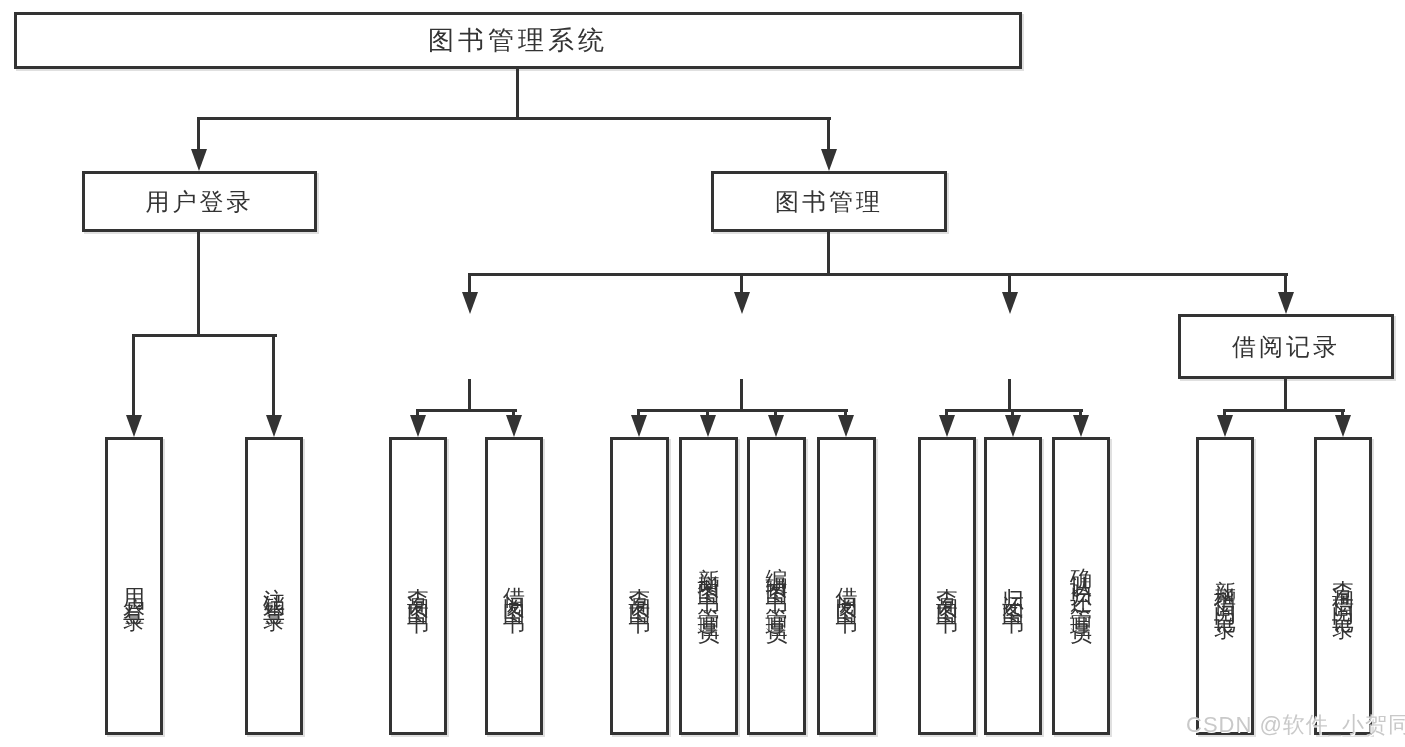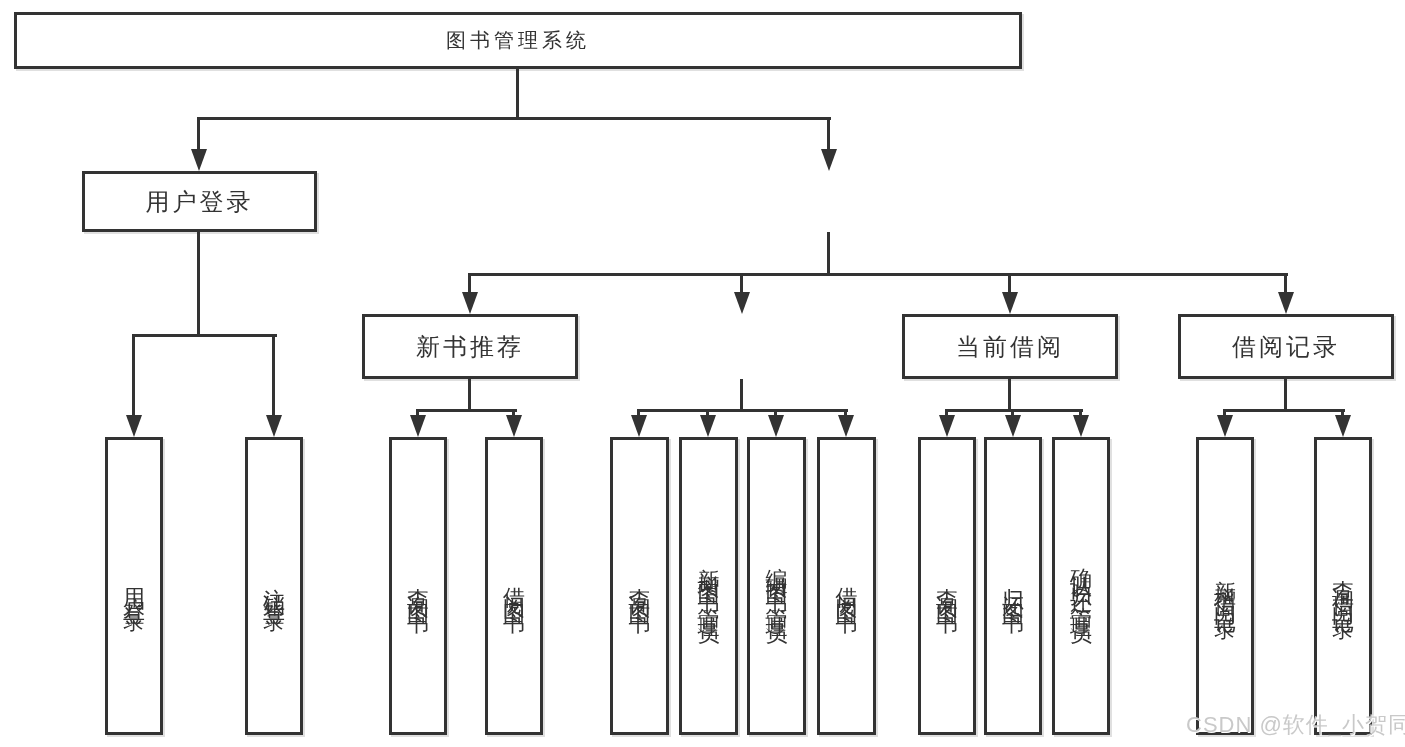--- a/index.html
+++ b/index.html
@@ -6,21 +6,21 @@
   .canvas{
     position:relative;width:1405px;height:747px;background:#ffffff;overflow:hidden;
     font-family:"Liberation Sans","DejaVu Sans",sans-serif;color:#333333;
   }
   .node{
     position:absolute;box-sizing:border-box;border:3px solid #333333;background:#ffffff;
     display:flex;align-items:center;justify-content:center;text-align:center;
     box-shadow:2px 2px 0 rgba(0,0,0,0.12);
   }
   .lvl{font-size:24px;letter-spacing:3px;}
-  .root{font-size:20px;letter-spacing:4px;}
+  .root{font-size:26px;letter-spacing:4px;}
   .leaf span{
     writing-mode:vertical-rl;text-orientation:mixed;
     font-size:22px;letter-spacing:8px;line-height:1;white-space:nowrap;
   }
   .v{position:absolute;width:3px;background:#333333;}
   .h{position:absolute;height:3px;background:#333333;}
   .a{
     position:absolute;width:0;height:0;
     border-left:8px solid transparent;border-right:8px solid transparent;
     border-top:22px solid #333333;
@@ -38,41 +38,40 @@
   <div class="node root" style="left:14px;top:12px;width:1008px;height:57px">图书管理系统</div>
 
   <div class="v" style="left:516px;top:69px;height:49px"></div>
   <div class="h" style="left:197px;top:117px;width:634px"></div>
   <div class="v" style="left:197px;top:120px;height:30px"></div>
   <div class="a" style="left:191px;top:149px"></div>
   <div class="v" style="left:827px;top:120px;height:30px"></div>
   <div class="a" style="left:821px;top:149px"></div>
 
   <div class="node lvl" style="left:82px;top:171px;width:235px;height:61px">用户登录</div>
+  <div class="node lvl" style="left:711px;top:171px;width:236px;height:61px">图书管理</div>
 
   <div class="v" style="left:197px;top:232px;height:105px"></div>
   <div class="h" style="left:132px;top:334px;width:145px"></div>
   <div class="v" style="left:132px;top:337px;height:79px"></div>
   <div class="a" style="left:126px;top:415px"></div>
   <div class="v" style="left:272px;top:337px;height:79px"></div>
   <div class="a" style="left:266px;top:415px"></div>
 
   <div class="v" style="left:827px;top:232px;height:44px"></div>
   <div class="h" style="left:468px;top:273px;width:820px"></div>
   <div class="v" style="left:468px;top:276px;height:17px"></div>
   <div class="a" style="left:462px;top:292px"></div>
   <div class="v" style="left:740px;top:276px;height:17px"></div>
   <div class="a" style="left:734px;top:292px"></div>
   <div class="v" style="left:1008px;top:276px;height:17px"></div>
   <div class="a" style="left:1002px;top:292px"></div>
   <div class="v" style="left:1284px;top:276px;height:17px"></div>
   <div class="a" style="left:1278px;top:292px"></div>
 
-  <div class="node lvl" style="left:362px;top:314px;width:216px;height:65px">新书推荐</div>
-  <div class="node lvl" style="left:902px;top:314px;width:216px;height:65px">当前借阅</div>
   <div class="node lvl" style="left:1178px;top:314px;width:216px;height:65px">借阅记录</div>
 
   <div class="v" style="left:468px;top:379px;height:33px"></div>
   <div class="h" style="left:416px;top:409px;width:101px"></div>
   <div class="v" style="left:416px;top:412px;height:6px"></div>
   <div class="a" style="left:410px;top:415px"></div>
   <div class="v" style="left:512px;top:412px;height:6px"></div>
   <div class="a" style="left:506px;top:415px"></div>
 
   <div class="v" style="left:740px;top:379px;height:33px"></div>

